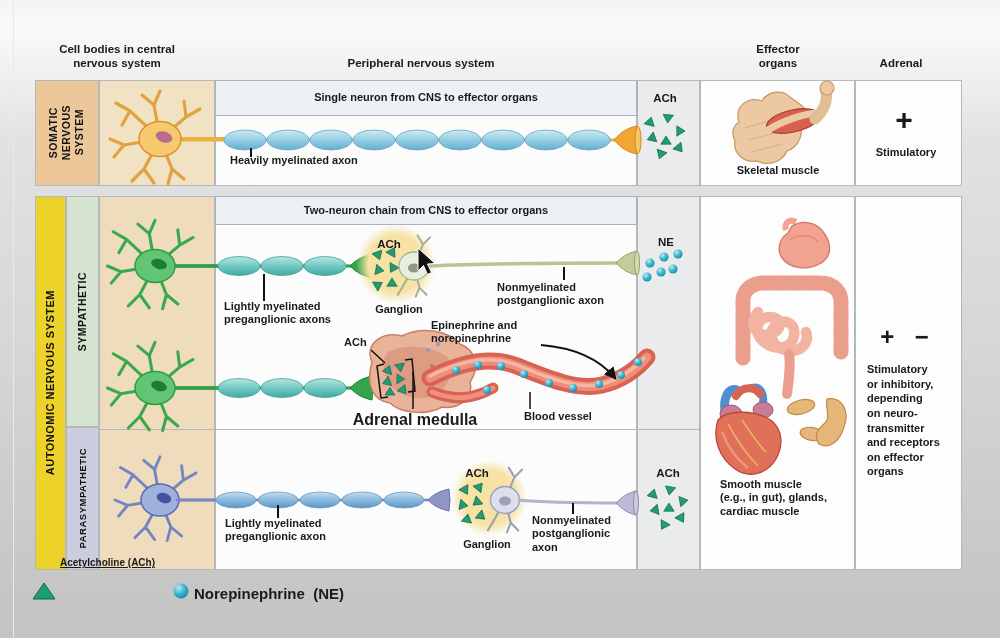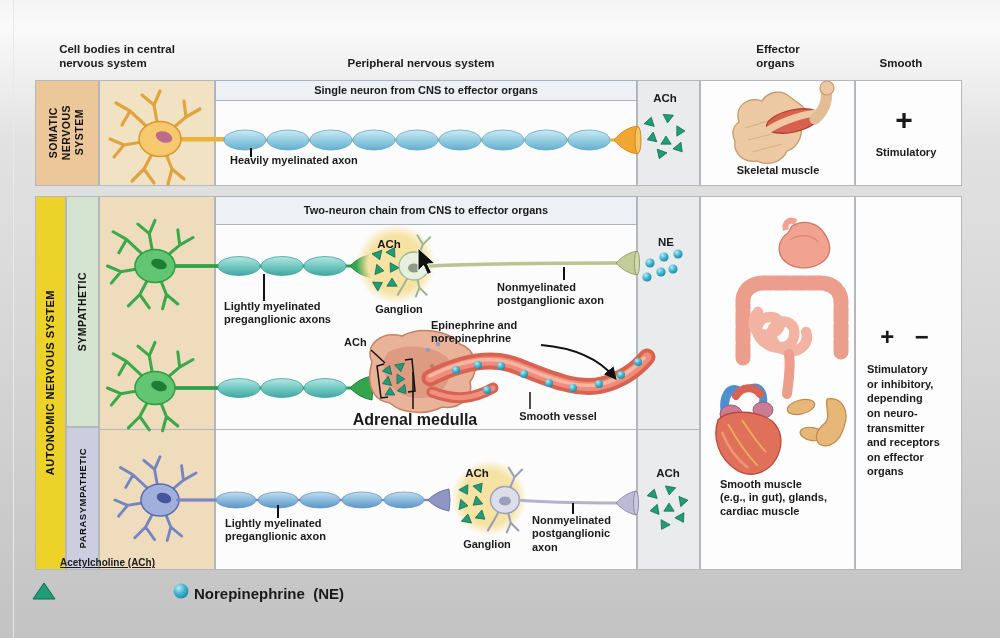--- a/index.html
+++ b/index.html
@@ -1,50 +1,50 @@
 <!DOCTYPE html>
 <html><head>
 <meta charset="utf-8">
 <style>
   html,body{margin:0;padding:0;}
   #stage{position:relative;width:1000px;height:638px;overflow:hidden;
     font-family:"Liberation Sans",sans-serif;
     background:linear-gradient(180deg,#f4f4f4 0%,#fafafa 4%,#e2e2e2 22%,#d6d6d6 55%,#c9c9c9 85%,#c3c3c3 100%);}
   .cell{position:absolute;border:1px solid #b4b8bb;box-sizing:border-box;}
   .lbl{position:absolute;font-weight:bold;color:#1a1a1a;white-space:pre-line;line-height:1.22;}
-  .ctr{transform:translateX(-50%);}
+  .ctr{transform:translateX(-50%);text-align:center;}
   .vband{position:absolute;display:flex;align-items:center;justify-content:center;box-sizing:border-box;border:1px solid #b4b8bb;}
   .vtext{writing-mode:vertical-rl;transform:rotate(180deg);font-weight:bold;color:#111;
     text-align:center;white-space:pre-line;letter-spacing:.5px;line-height:1.25;}
   .hdrband{position:absolute;background:#edf1f6;border:1px solid #a9b3bf;box-sizing:border-box;
     display:flex;align-items:center;justify-content:center;}
   .tick{position:absolute;width:1.5px;background:#111;}
   svg{position:absolute;left:0;top:0;}
 </style>
 </head>
 <body>
 
 <div id="stage">
   <div style="position:absolute;left:13px;top:0;width:1px;height:638px;background:#e9e9e9;"></div>
 
   <div class="lbl ctr" style="left:117px;top:42px;font-size:11.5px;">Cell bodies in central
 nervous system</div>
   <div class="lbl ctr" style="left:421px;top:56px;font-size:11.5px;">Peripheral nervous system</div>
   <div class="lbl ctr" style="left:778px;top:42px;font-size:11.5px;">Effector
 organs</div>
-  <div class="lbl ctr" style="left:901px;top:56px;font-size:11.5px;">Smooth</div>
+  <div class="lbl ctr" style="left:901px;top:56px;font-size:11.5px;">Adrenal</div>
 
   <div class="vband" style="left:35px;top:80px;width:64px;height:106px;background:#ecc79a;">
     <span class="vtext" style="font-size:10.5px;">SOMATIC
 NERVOUS
 SYSTEM</span>
   </div>
   <div class="cell" style="left:99px;top:80px;width:116px;height:106px;background:#f2e2c4;"></div>
   <div class="cell" style="left:215px;top:80px;width:422px;height:106px;background:#fcfcfc;"></div>
-  <div class="hdrband" style="left:215px;top:80px;width:422px;height:21px;">
+  <div class="hdrband" style="left:215px;top:80px;width:422px;height:36px;">
     <span class="lbl" style="position:static;font-size:11px;">Single neuron from CNS to effector organs</span>
   </div>
   <div class="cell" style="left:637px;top:80px;width:63px;height:106px;background:#e9ebed;"></div>
   <div class="cell" style="left:700px;top:80px;width:155px;height:106px;background:#fdfdfd;"></div>
   <div class="cell" style="left:855px;top:80px;width:107px;height:106px;background:#fdfdfd;"></div>
 
   <div class="vband" style="left:35px;top:196px;width:31px;height:374px;background:#ecd229;">
     <span class="vtext" style="font-size:11px;">AUTONOMIC NERVOUS SYSTEM</span>
   </div>
   <div class="vband" style="left:66px;top:196px;width:33px;height:231px;background:#d5e4d0;">
@@ -350,21 +350,21 @@
   <div class="lbl ctr" style="left:389px;top:237px;font-size:11.5px;">ACh</div>
   <div class="lbl ctr" style="left:399px;top:303px;font-size:11px;">Ganglion</div>
   <div class="tick" style="left:563px;top:267px;height:13px;"></div>
   <div class="lbl" style="left:497px;top:281px;font-size:11px;">Nonmyelinated
 postganglionic axon</div>
   <div class="lbl ctr" style="left:666px;top:235px;font-size:11.5px;">NE</div>
   <div class="lbl" style="left:344px;top:336px;font-size:11px;">ACh</div>
   <div class="lbl" style="left:431px;top:319px;font-size:11px;">Epinephrine and
 norepinephrine</div>
   <div class="lbl ctr" style="left:415px;top:410px;font-size:16px;">Adrenal medulla</div>
-  <div class="lbl ctr" style="left:558px;top:410px;font-size:11px;">Smooth vessel</div>
+  <div class="lbl ctr" style="left:558px;top:410px;font-size:11px;">Blood vessel</div>
 
   <div class="tick" style="left:277px;top:505px;height:13px;"></div>
   <div class="lbl" style="left:225px;top:517px;font-size:11px;">Lightly myelinated
 preganglionic axon</div>
   <div class="lbl ctr" style="left:477px;top:466px;font-size:11.5px;">ACh</div>
   <div class="lbl ctr" style="left:487px;top:538px;font-size:11px;">Ganglion</div>
   <div class="tick" style="left:572px;top:503px;height:11px;"></div>
   <div class="lbl" style="left:532px;top:514px;font-size:11px;">Nonmyelinated
 postganglionic
 axon</div>

